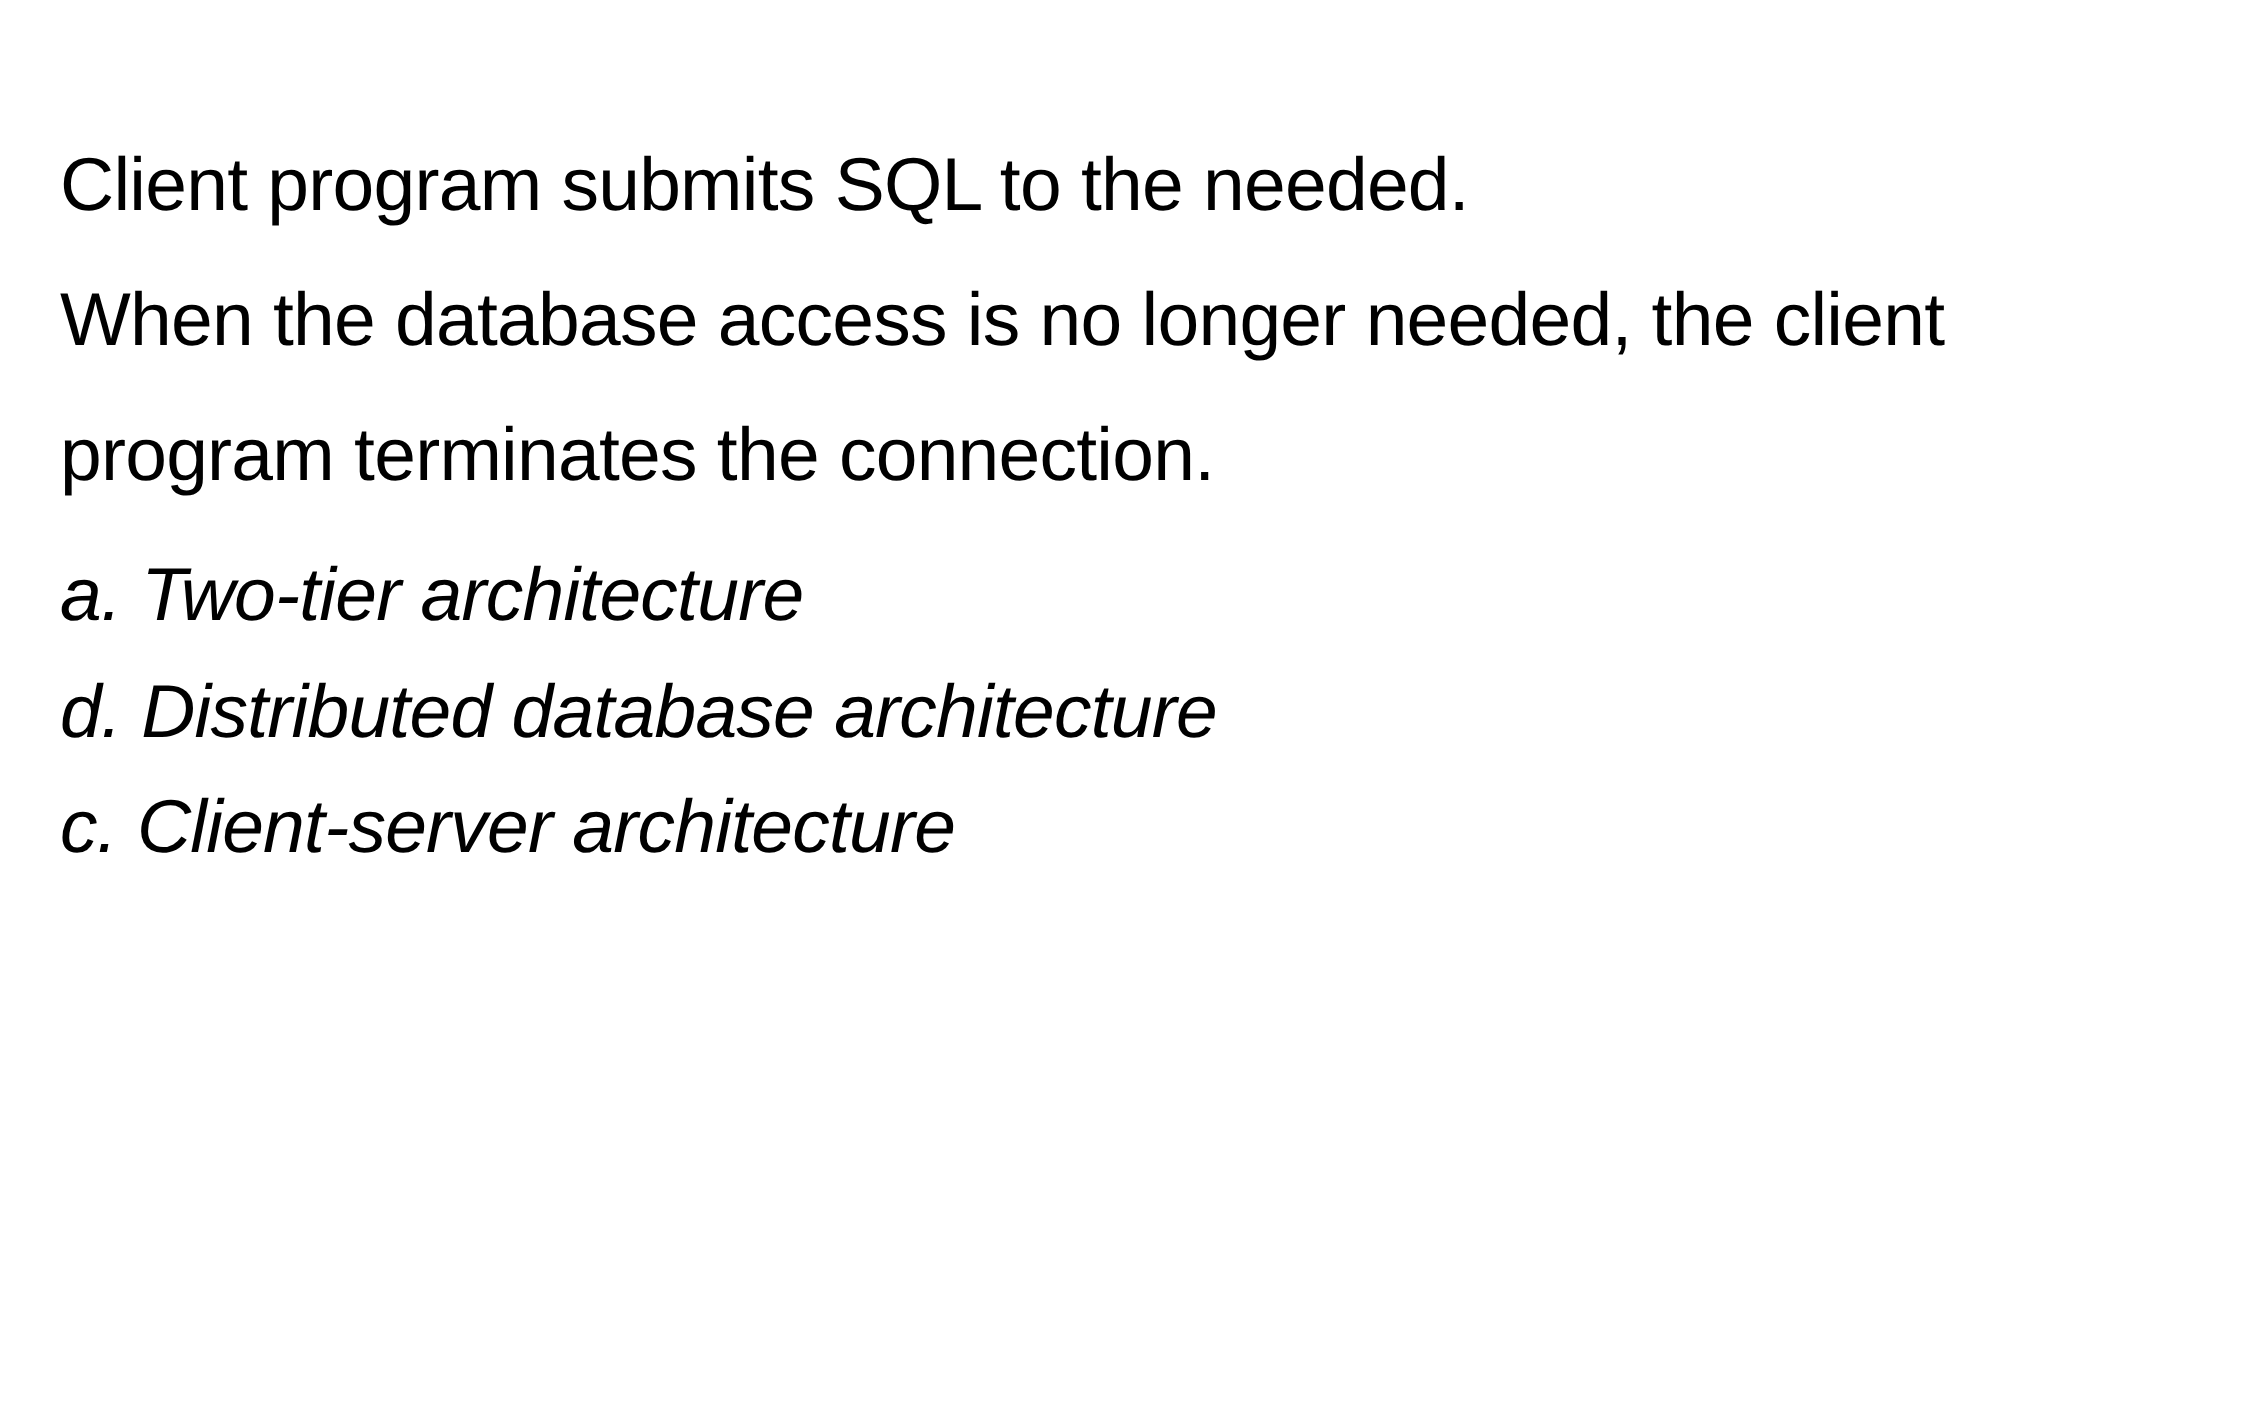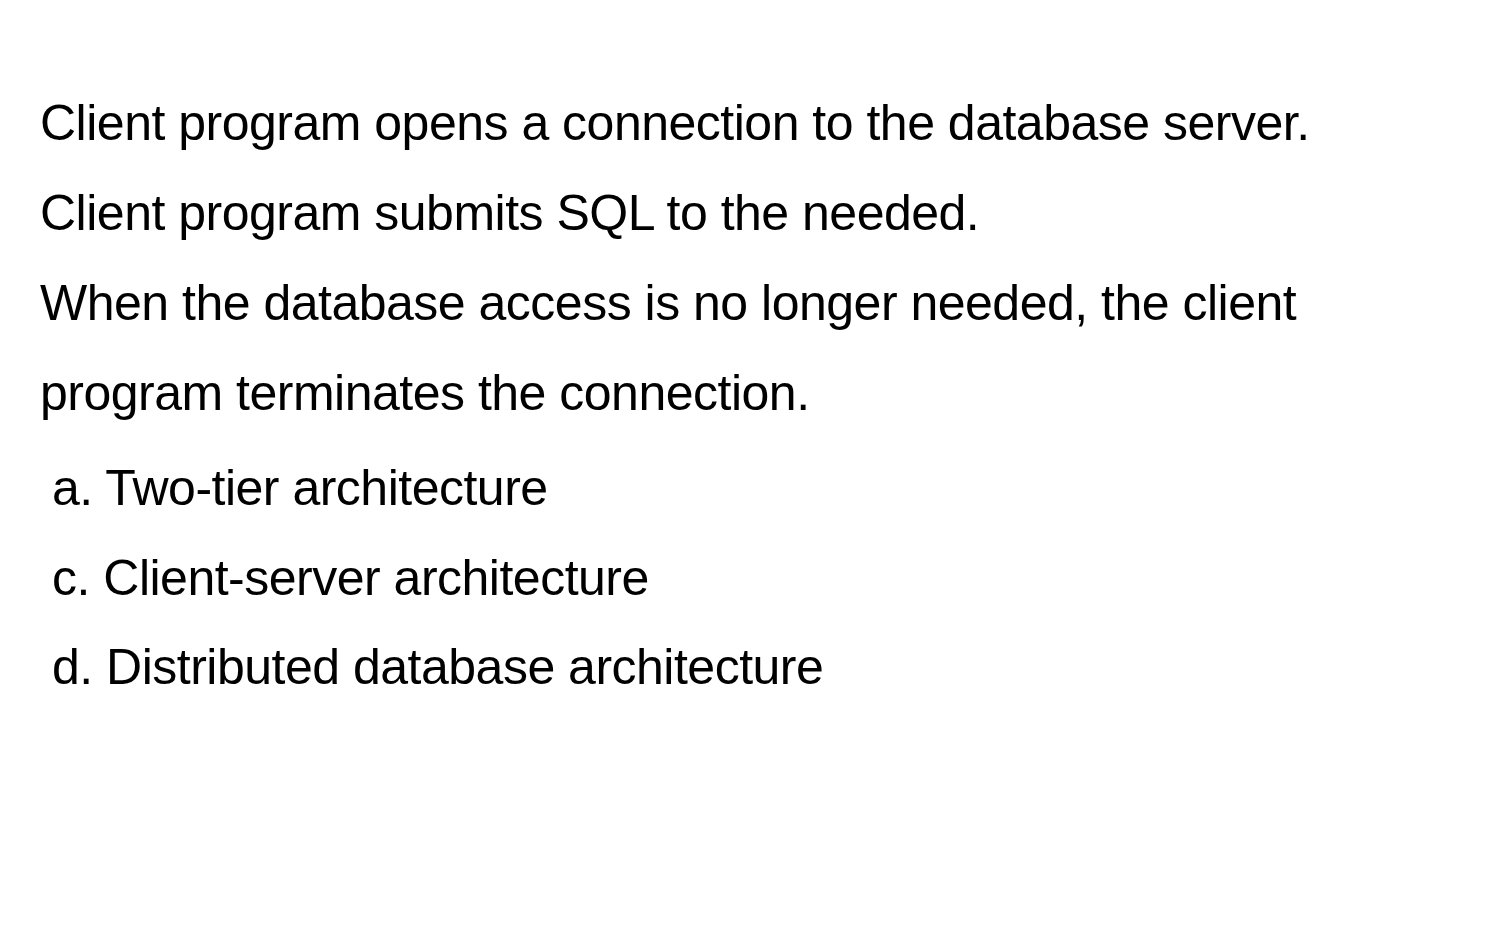--- a/index.html
+++ b/index.html
@@ -23,29 +23,29 @@
     .question-text p {
       margin: 0;
     }
     .options {
       font-size: 50px;
       line-height: 1.55;
       letter-spacing: -0.5px;
       margin-top: 10px;
     }
     .options p {
-      margin: 12px;
+      margin: 0;
+      font-style: italic;
     }
   </style>
 </head>
 <body>
 
 <div class="question-text">
-  <p>Client program opens a connection to the database server.</p>
   <p>Client program submits SQL to the needed.</p>
   <p>When the database access is no longer needed, the client program terminates the connection.</p>
 </div>
 
 <div class="options">
   <p>a. Two-tier architecture</p>
+  <p>d. Distributed database architecture</p>
   <p>c. Client-server architecture</p>
-  <p>d. Distributed database architecture</p>
 </div>
 
 </body></html>

